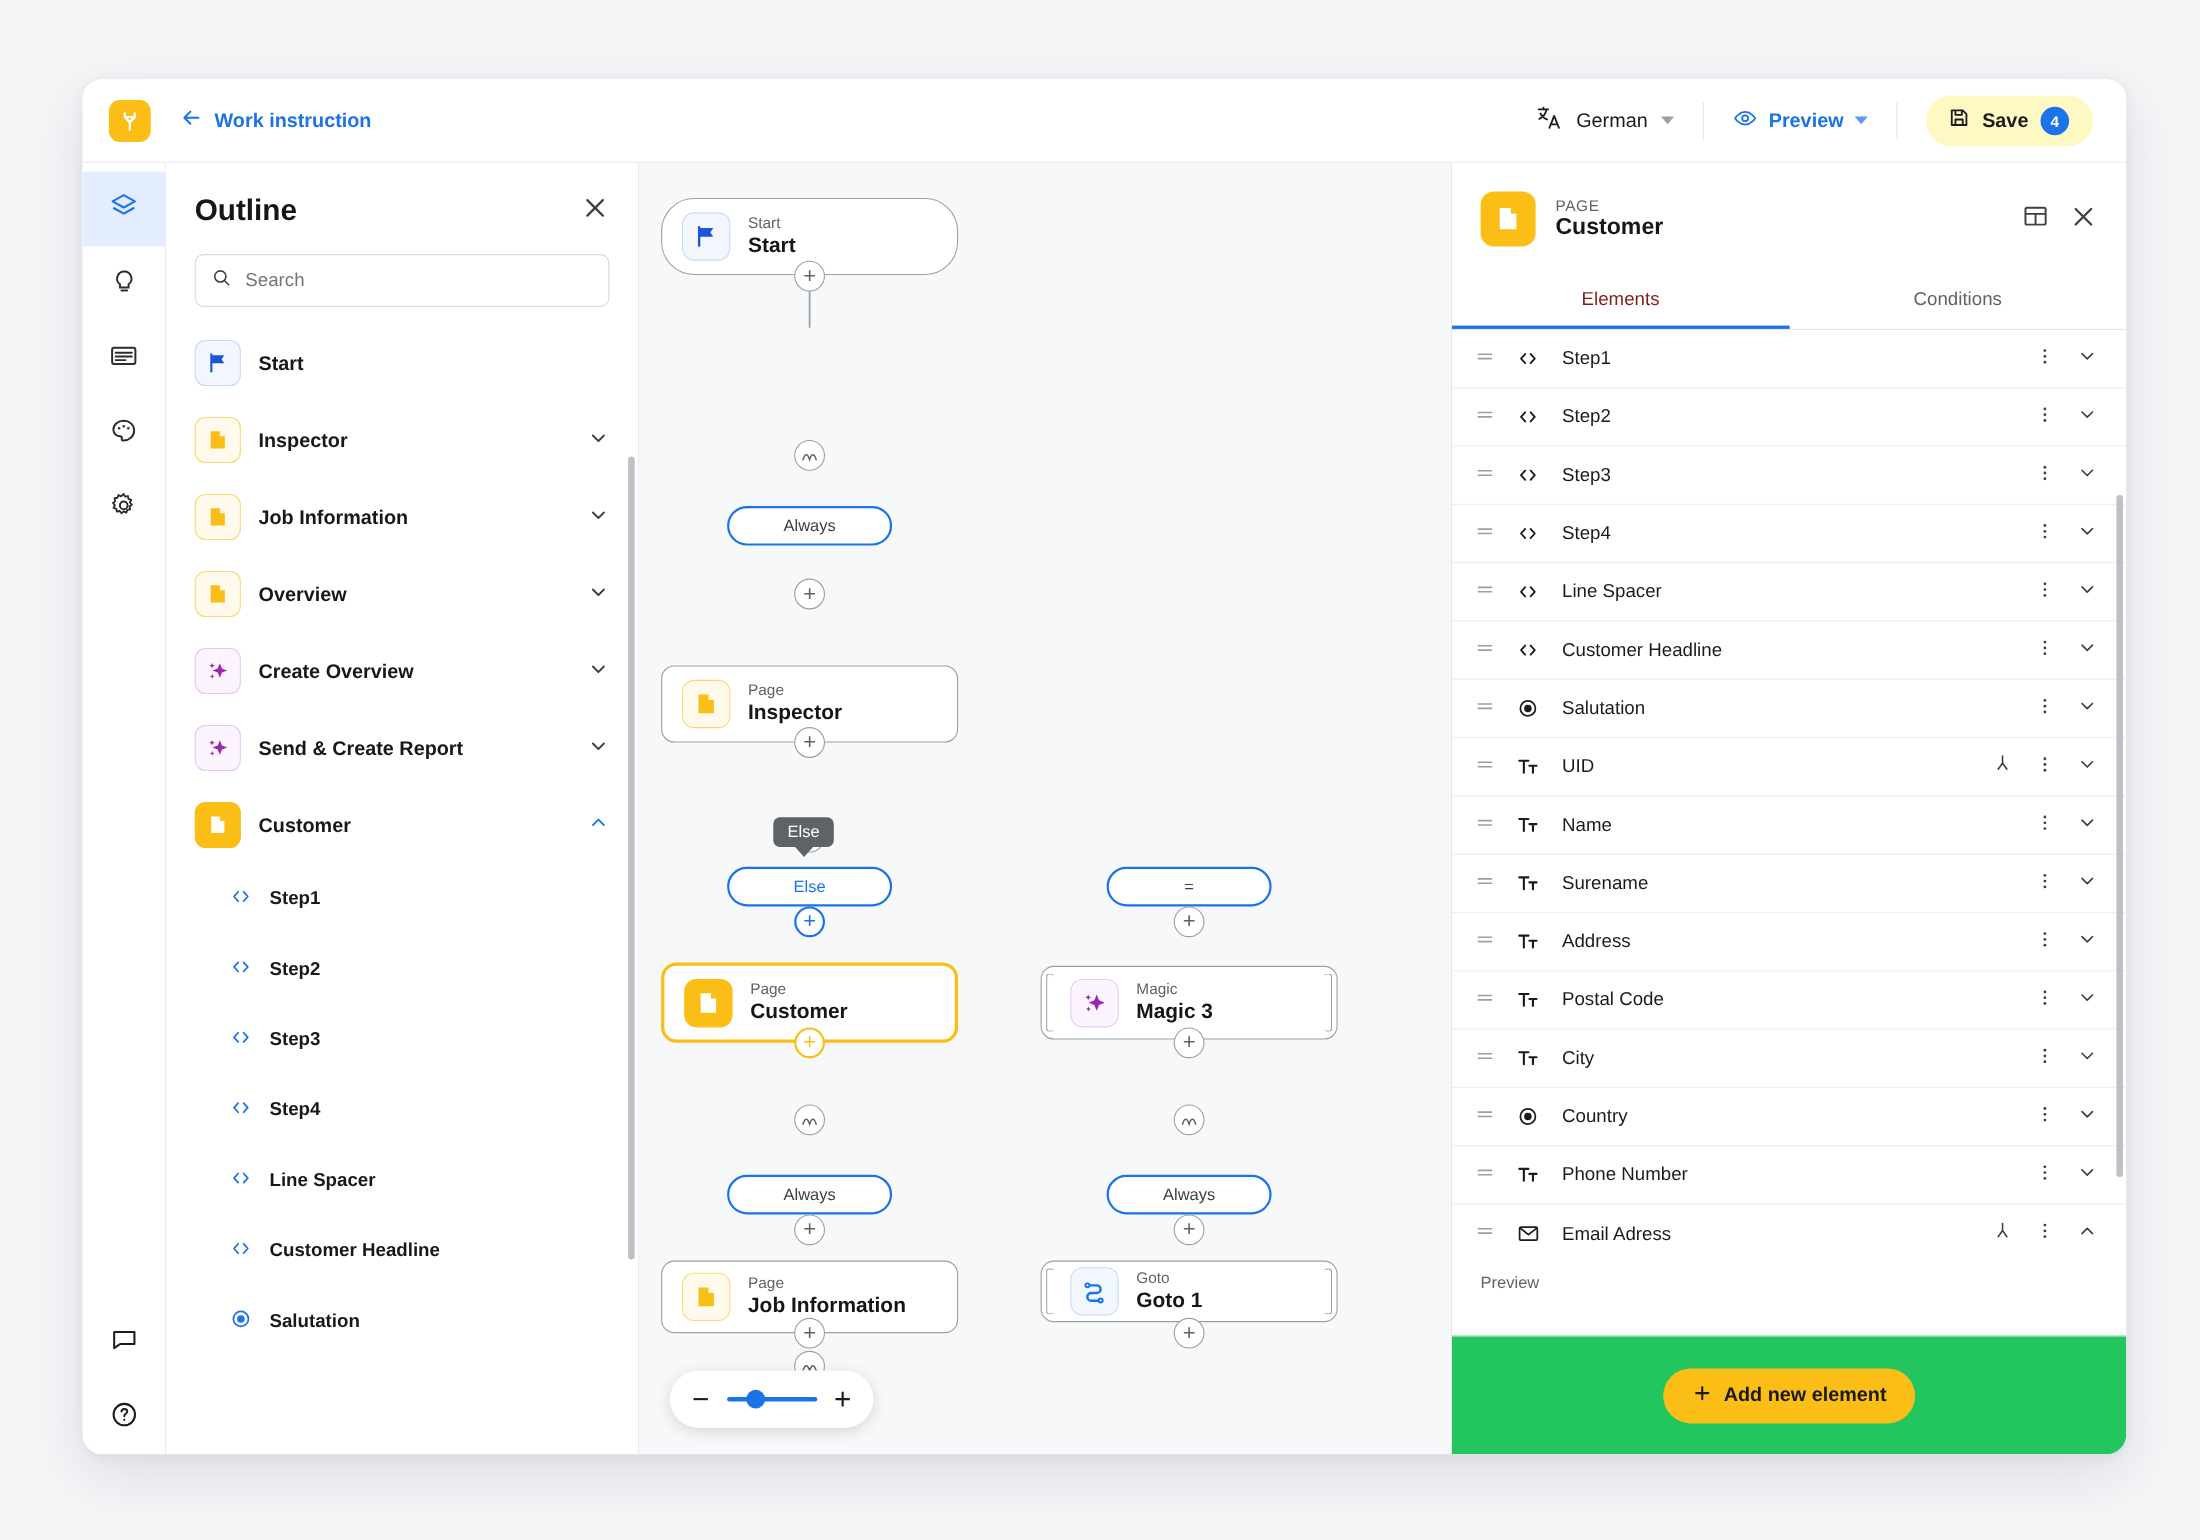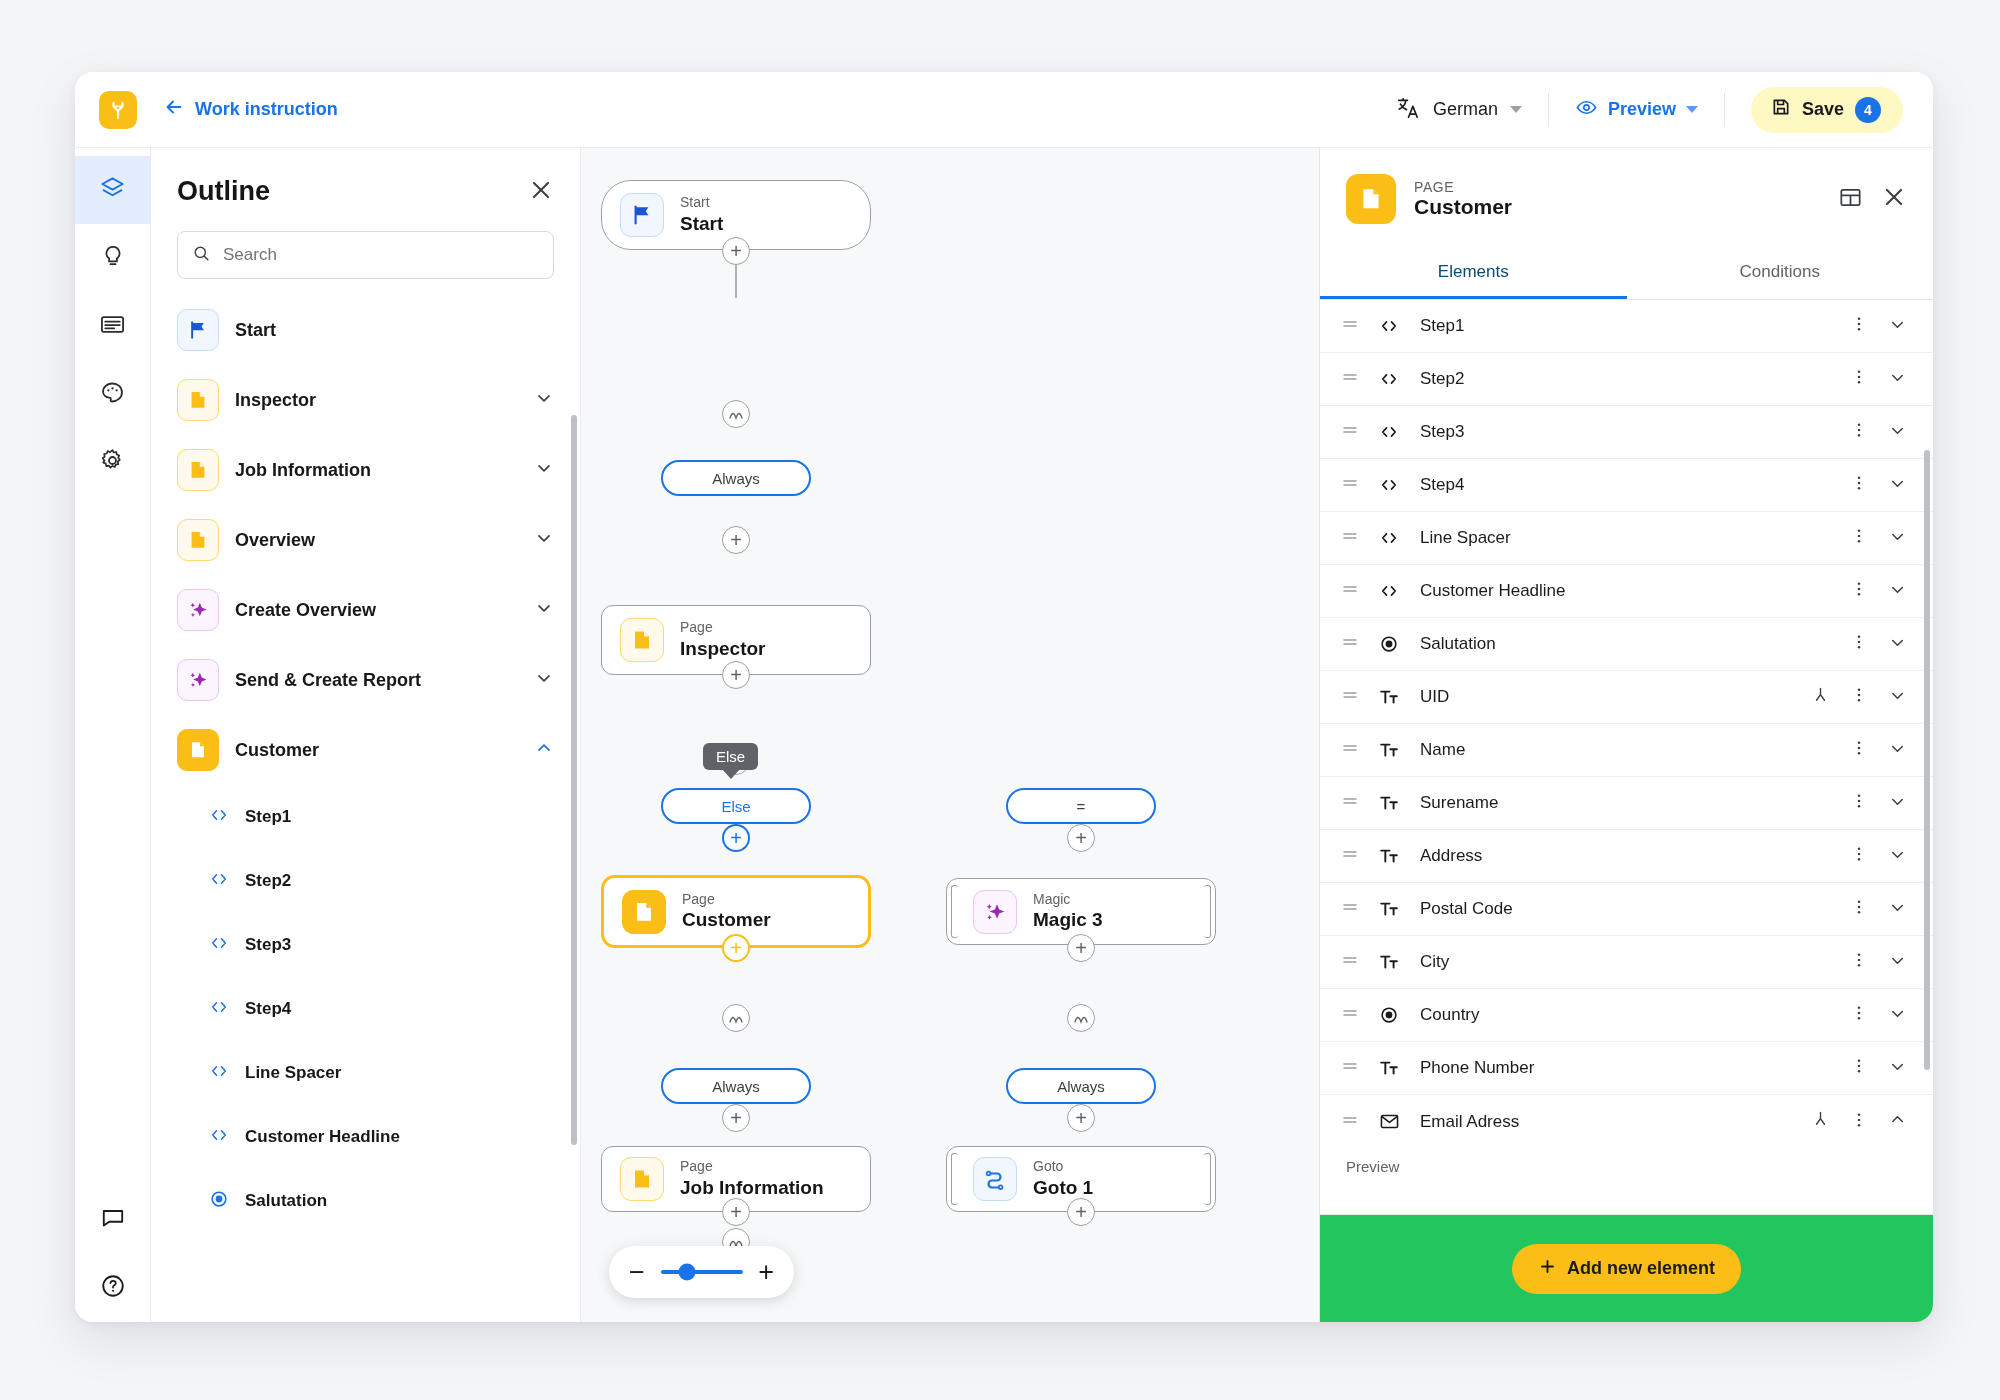--- a/index.html
+++ b/index.html
@@ -229,21 +229,21 @@
     display: flex; align-items: center; justify-content: center; flex: 0 0 50px;
   }
   .rp-kicker { font-size: 14px; color: #5f6368; letter-spacing: .6px; }
   .rp-title { font-size: 21px; font-weight: 700; color: #15161a; }
   .rp-head-actions { margin-left: auto; display: flex; align-items: center; gap: 18px; color: #3c4043; }
   .rp-tabs { display: flex; border-bottom: 1px solid #e2e5e9; margin-top: 22px; }
   .rp-tab {
     flex: 1; text-align: center; padding: 16px 0 14px 0;
     font-size: 17px; color: #5f6368; cursor: pointer;
   }
-  .rp-tab.active { color: #0c4a6e; border-bottom: 3px solid #1a73e8; }
+  .rp-tab.active { color: #7f1d1d; border-bottom: 3px solid #1a73e8; }
   .rp-list { flex: 1; overflow: hidden; position: relative; }
   .rp-row {
     display: flex; align-items: center; gap: 18px;
     height: 53px; padding: 0 26px 0 22px;
     border-bottom: 1px solid #eceef0; cursor: pointer;
   }
   .rp-drag { color: #9aa0a6; flex: 0 0 16px; }
   .rp-icon { flex: 0 0 26px; display: flex; align-items: center; justify-content: center; color: #1b1b1f; }
   .rp-label { font-size: 17px; color: #1b1b1f; }
   .rp-actions { margin-left: auto; display: flex; align-items: center; gap: 20px; color: #3c4043; }
@@ -730,21 +730,21 @@
               <path d="M14 3.4v5h5" fill="#fff8e2"></path>
           </svg>
         </div>
         <div>
           <div class="node-type">Page</div>
           <div class="node-name">Job Information</div>
         </div>
       </div>
       <div class="plus" style="left:141px; top:1050px;">+</div>
 
-      <div class="node stacked" style="left:365px; top:998px; width:270px; height:66px;">
+      <div class="node stacked" style="left:365px; top:998px; width:270px; height:56px;">
         <div class="node-icon blue" style="margin-left:8px;">
           <svg width="24" height="24" viewBox="0 0 24 24" fill="none">
             <path d="M6 6.5h8a3.5 3.5 0 010 7H9a3.5 3.5 0 000 7h8" stroke="#1a73e8" stroke-width="2.2" stroke-linecap="round" fill="none"></path>
             <circle cx="5.6" cy="6.5" r="1.8" fill="#fff" stroke="#1a73e8" stroke-width="1.8"></circle>
             <circle cx="17.6" cy="20.2" r="1.8" fill="#fff" stroke="#1a73e8" stroke-width="1.8"></circle>
           </svg>
         </div>
         <div>
           <div class="node-type">Goto</div>
           <div class="node-name">Goto 1</div>

